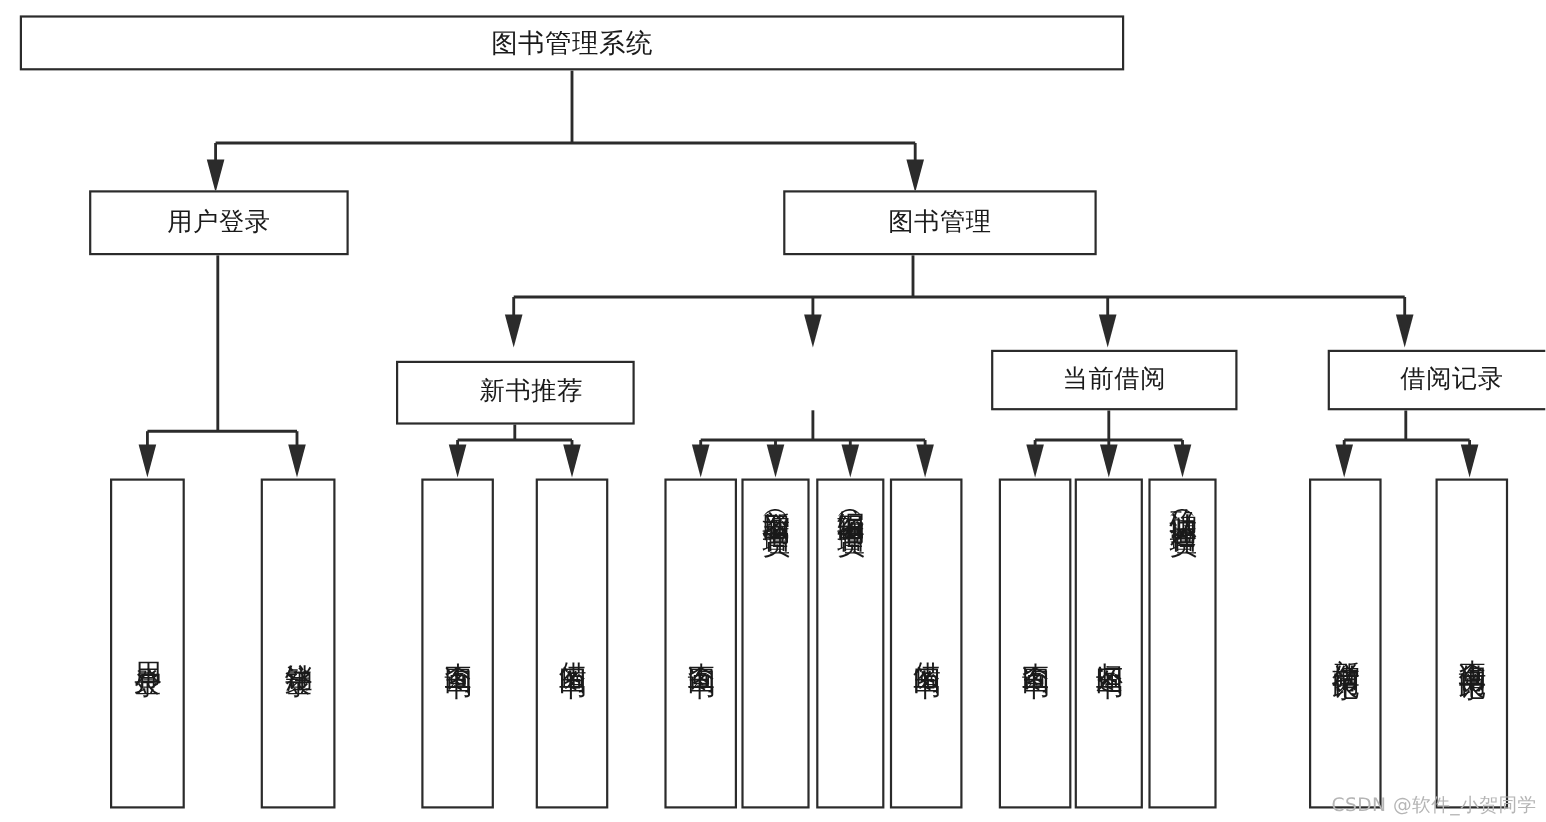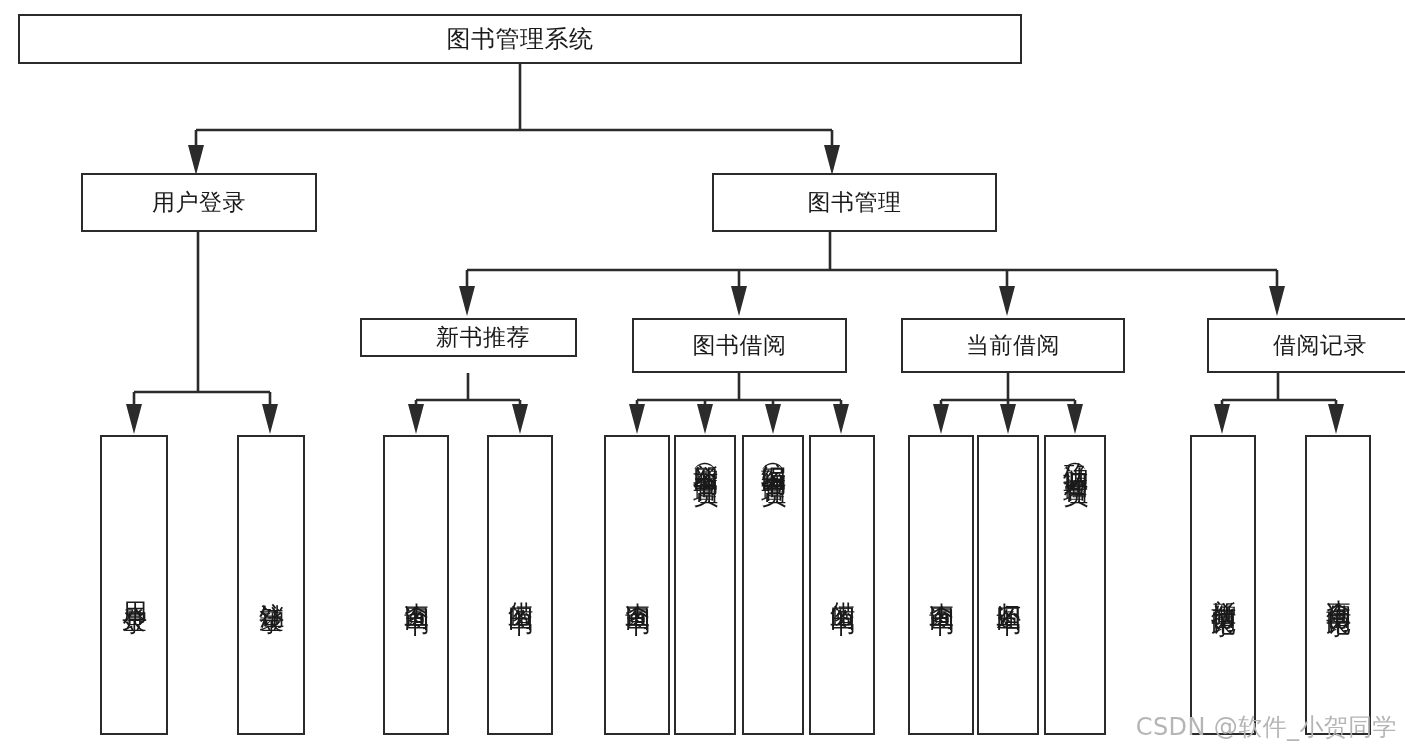--- a/index.html
+++ b/index.html
@@ -80,21 +80,21 @@
   }
   .node.vert.mid .label {
     margin-top: auto;
     margin-bottom: auto;
   }
   
   #watermark {
     position: absolute;
     right: 8px;
     bottom: 4px;
-    font-size: 24px;
+    font-size: 17px;
     color: #b5b5b5;
     white-space: nowrap;
     z-index: 5;
     letter-spacing: 0.4px;
   }
 </style>
 </head>
 <body>
 
 <div id="canvas">
@@ -180,27 +180,24 @@
   </div>
 
   <div class="node horiz" style="left:81px; top:173px; width:236px; height:59px;">
     <span class="label">用户登录</span>
   </div>
 
   <div class="node horiz" style="left:712px; top:173px; width:285px; height:59px;">
     <span class="label">图书管理</span>
   </div>
 
-  <div class="node horiz" style="left:360px; top:318px; width:217px; height:39px;padding-left:29px;">
+  <div class="node horiz" style="left:360px; top:328px; width:217px; height:58px;padding-left:29px;">
     <span class="label">新书推荐</span>
   </div>
 
-  <div class="node horiz" style="left:632px; top:318px; width:215px; height:55px;">
-    <span class="label">图书借阅</span>
-  </div>
 
   <div class="node horiz" style="left:901px; top:318px; width:224px; height:55px;">
     <span class="label">当前借阅</span>
   </div>
 
   <div class="node horiz" style="left:1207px; top:318px; width:226px; height:55px;">
     <span class="label">借阅记录</span>
   </div>
 
   <div class="node vert mid" style="left:100px; top:435px; width:68px; height:300px;">

